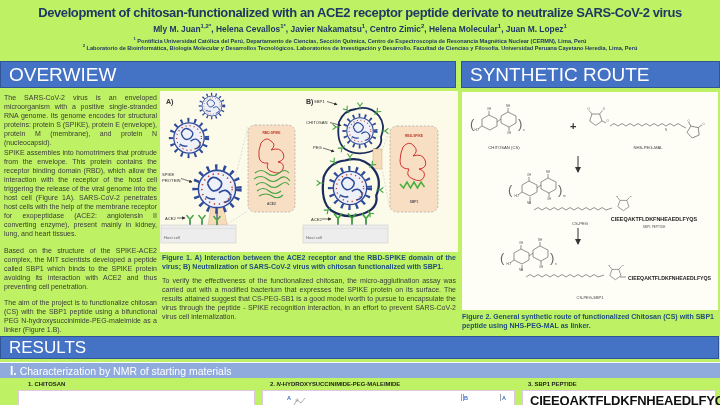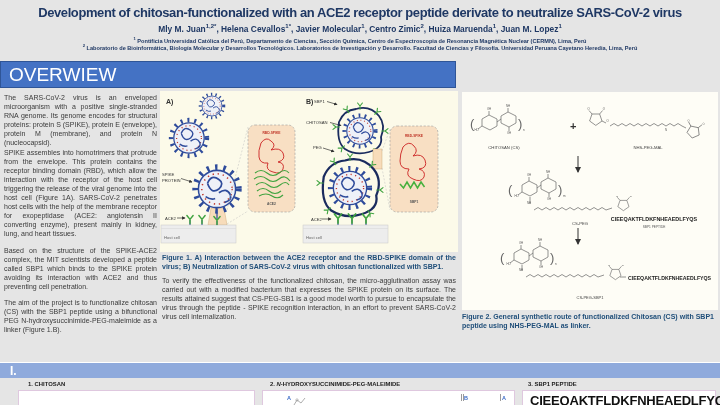--- a/index.html
+++ b/index.html
@@ -1,16 +1,16 @@
 <!DOCTYPE html>
 <html><head>
 <meta charset="utf-8">
 <style>
   html,body{margin:0;padding:0;background:#888;}
-  .poster{position:relative;width:720px;height:405px;background:#e5e5e5;overflow:hidden;
+  .poster{position:relative;width:720px;height:405px;background:#bef264;overflow:hidden;
           font-family:"Liberation Sans",sans-serif;color:#333;}
   .abs{position:absolute;}
   
   .title{top:5px;left:10px;width:700px;text-align:center;font-size:13.5px;font-weight:bold;
          color:#1F3864;letter-spacing:-0.4px;transform:scaleX(.96);}
   .authors{top:23px;left:60px;width:600px;text-align:center;font-size:8.4px;font-weight:bold;color:#1F3864;}
   .authors sup{font-size:6px;}
   .affil{left:40px;width:640px;text-align:center;font-size:5.6px;font-weight:bold;color:#1F3864;}
   .affil sup{font-size:4.2px;}
   .a1{top:36px;} .a2{top:43px;}
@@ -49,26 +49,27 @@
   .ministruct{left:293px;top:393px;}
   svg text{font-family:"Liberation Sans",sans-serif;}
 </style>
 </head>
 <body>
 
 <div class="poster">
 
   <div class="abs title">Development of chitosan-functionalized with an ACE2 receptor peptide derivate to neutralize SARS-CoV-2 virus</div>
   <div class="abs authors">
-    <span><span>Mly M. Juan</span><sup>1,2*</sup></span><span><span>, Helena Cevallos</span><sup>1*</sup></span><span><span>, Javier Molecular</span><sup>1</sup></span><span><span>, Centro Zimic</span><sup>2</sup></span><span><span>, Huiza Maruenda</span><sup>1</sup></span><span><span>, Juan M. Lopez</span><sup>1</sup></span>
+    <span><span>Mly M. Juan</span><sup>1,2*</sup></span><span><span>, Helena Cevallos</span><sup>1*</sup></span><span><span>, Javier Nakamatsu</span><sup>1</sup></span><span><span>, Centro Zimic</span><sup>2</sup></span><span><span>, Helena Molecular</span><sup>1</sup></span><span><span>, Juan M. Lopez</span><sup>1</sup></span>
   </div>
   <div class="abs affil a1"><sup>1</sup><span> Pontificia Universidad Católica del Perú, Departamento de Ciencias, Sección Química, Centro de Espectroscopia de Resonancia Magnética Nuclear (CERMN), Lima, Perú</span></div>
   <div class="abs affil a2"><sup>2</sup><span> Laboratorio de Bioinformática, Biología Molecular y Desarrollos Tecnológicos. Laboratorios de Investigación y Desarrollo. Facultad de Ciencias y Filosofía. Universidad Peruana Cayetano Heredia, Lima, Perú</span></div>
 
   <div class="abs bar bar-overview">OVERWIEW</div>
+  <div class="abs bar bar-syn">SYNTHETIC ROUTE</div>
 
   <div class="abs ovcol">
     <p>The SARS-CoV-2 virus is an enveloped microorganism with a positive single-stranded RNA genome. Its genome encodes for structural proteins: protein S (SPIKE), protein E (envelope), protein M (membrane), and protein N (nucleocapsid).</p>
     <p>SPIKE assembles into homotrimers that protrude from the envelope. This protein contains the receptor binding domain (RBD), which allow the interaction with the receptor of the host cell triggering the release of the viral genome into the host cell (Figure 1A). SARS-CoV-2 penetrates host cells with the help of the membrane receptor for exopeptidase (ACE2: angiotensin II converting enzyme), present mainly in kidney, lung, and heart tissues.</p>
     <p class="gap">Based on the structure of the SPIKE-ACE2 complex, the MIT scientists developed a peptide called SBP1 which binds to the SPIKE protein avoiding its interaction with ACE2 and thus preventing cell penetration.</p>
     <p class="gap">The aim of the project is to functionalize chitosan (CS) with the SBP1 peptide using a bifunctional PEG N-hydroxysuccinimide-PEG-maleimide as a linker (Figure 1.B).</p>
   </div>
 
   <div class="abs fig1">
     <svg width="298" height="161" viewBox="0 0 298 161">
@@ -268,22 +269,24 @@
         <use href="#malring" transform="translate(150,181) scale(0.9)"></use>
         <line x1="158" y1="185" x2="164" y2="185" stroke="#666" stroke-width="0.7"></line>
         <text x="166" y="187.5" font-size="5.2" font-weight="600" fill="#222">CIEEQAKTFLDKFNHEAEDLFYQS</text>
         <text x="128" y="207" font-size="4" fill="#444" text-anchor="middle">CS-PEG-SBP1</text>
       </g>
     </svg>
   </div>
 
   <div class="abs figcap cap2">Figure 2. General synthetic route of functionalized Chitosan (CS) with SBP1 peptide using NHS-PEG-MAL as linker.</div>
 
+  <div class="abs bar bar-results">RESULTS</div>
   <div class="abs bar-section">
     <b>I.</b>
+    <span>Characterization by NMR of starting materials</span>
   </div>
 
   <div class="abs plabel pl1">1. CHITOSAN</div>
   <div class="abs plabel pl2"><span>2. </span><i>N</i><span>-HYDROXYSUCCINIMIDE-PEG-MALEIMIDE</span></div>
   <div class="abs plabel pl3">3. SBP1 PEPTIDE</div>
 
   <div class="abs pbox pb1"></div>
   <div class="abs pbox pb2"></div>
   <div class="abs pbox pb3"></div>
 

